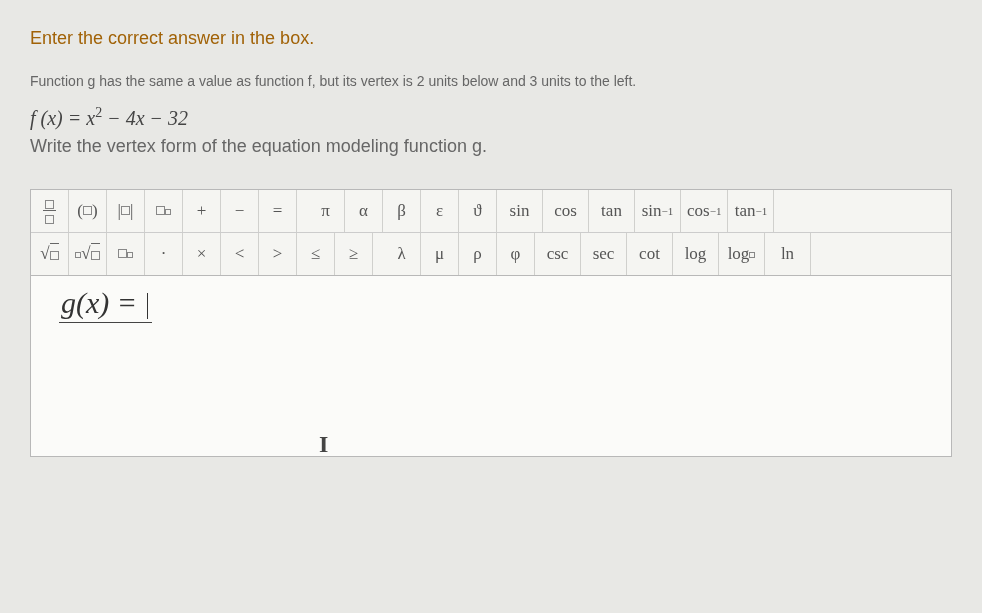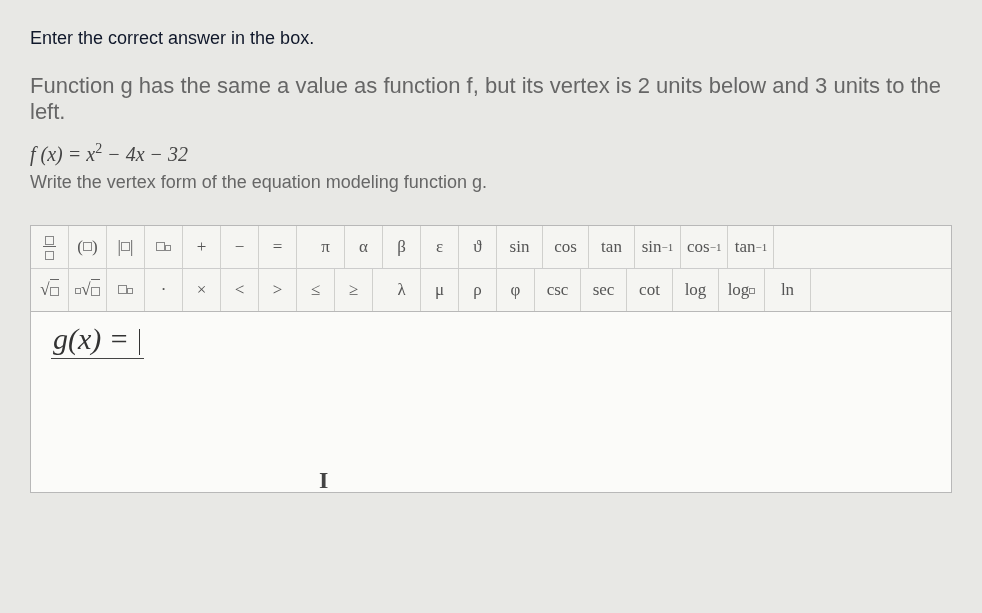--- a/index.html
+++ b/index.html
@@ -5,22 +5,22 @@
   * { box-sizing: border-box; margin: 0; padding: 0; }
   body {
     font-family: -apple-system, BlinkMacSystemFont, "Segoe UI", Arial, sans-serif;
     width: 982px;
     height: 613px;
     background: #e8e8e5;
     padding: 28px 30px;
     color: #555;
     overflow: hidden;
   }
-  .instr { font-size: 18px; color: #0f172a; margin-bottom: 24px; }
-  .problem { font-size: 22px; color: #666; margin-bottom: 16px; }
+  .instr { font-size: 18px; color: #a16207; margin-bottom: 24px; }
+  .problem { font-size: 14px; color: #666; margin-bottom: 16px; }
   .formula { font-size: 20px; color: #444; font-style: italic; margin-bottom: 6px; font-family: "Times New Roman", serif;}
   .formula .var { font-style: italic; }
   .formula sup { font-size: 0.7em; vertical-align: super; font-style: normal;}
   .prompt { font-size: 18px; color: #666; margin-bottom: 32px; }
 
   .editor {
     border: 1px solid #b8b8b8;
     background: #f5f5f2;
     position: relative;
   }
@@ -65,21 +65,21 @@
     font-size: 12px;
     line-height: 1;
   }
   .tb-btn .frac .num { border-bottom: 1px solid #666; padding: 0 2px 1px; }
   .tb-btn .frac .den { padding-top: 1px; }
   .divider { width: 10px; }
 
   .answer-area {
     background: #fbfbf9;
     min-height: 180px;
-    padding: 10px 20px;
+    padding: 10px 28px;
   }
   .answer-expr {
     display: inline-block;
     font-family: "Times New Roman", serif;
     font-size: 30px;
     font-style: italic;
     color: #333;
     border-bottom: 1.5px solid #444;
     padding: 0 4px 2px 2px;
   }

